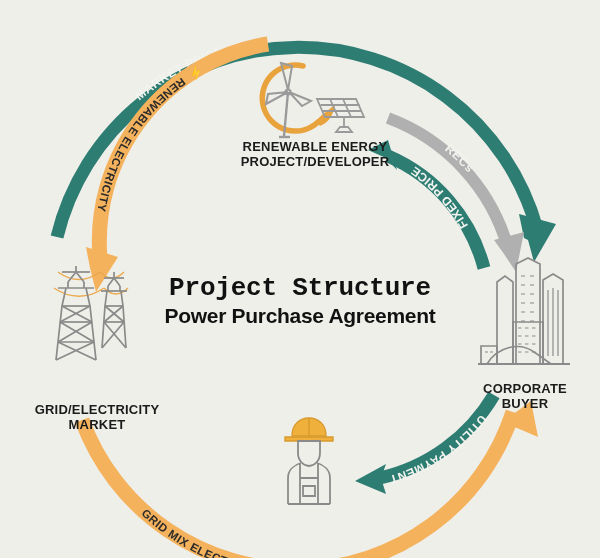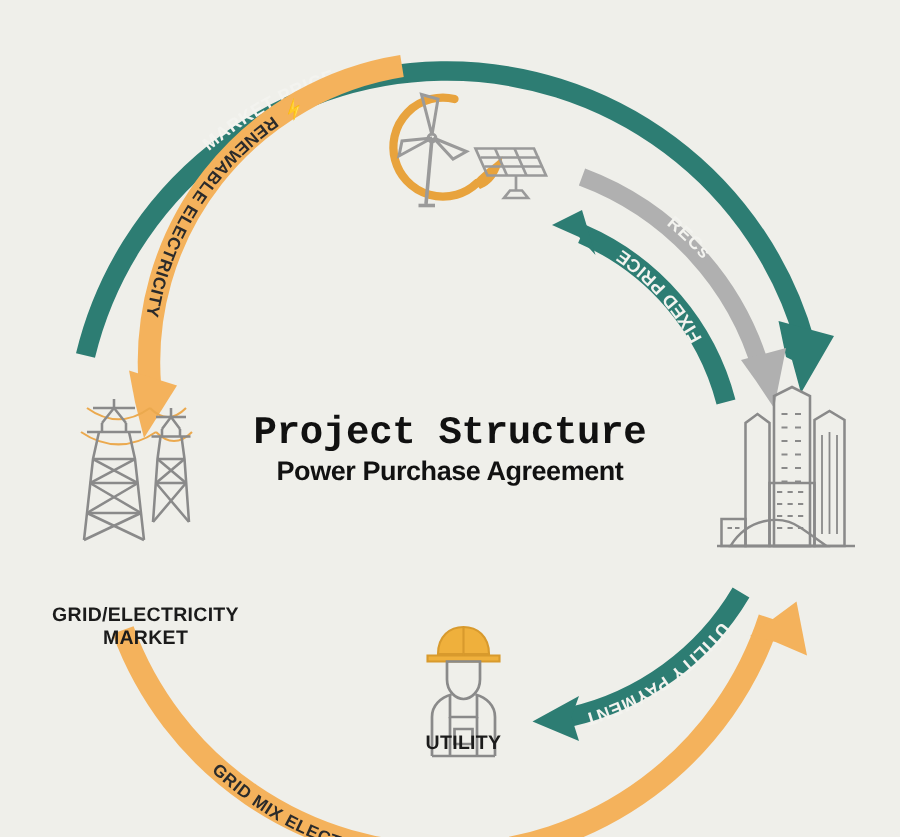--- a/index.html
+++ b/index.html
@@ -56,21 +56,21 @@
   #center-title {
     font-family: Liberation Mono, monospace;
     font-weight: bold;
     font-size: 26px;
     line-height: 1.08;
     letter-spacing: -0.2px;
   }
   #center-subtitle {
     font-family: "Liberation Sans", sans-serif;
     font-weight: bold;
-    font-size: 18px;
+    font-size: 21px;
     line-height: 1.15;
     letter-spacing: -0.3px;
     margin-top: 2px;
   }
 </style>
 </head>
 <body>
 
 <div id="diagram-root">
 
@@ -244,20 +244,23 @@
         <path d="M 303 486 L 315 486 L 315 496 L 303 496 Z"></path>
       </g>
     </g>
   </svg>
 
   <div id="center-block">
     <div id="center-title">Project Structure</div>
     <div id="center-subtitle">Power Purchase Agreement</div>
   </div>
 
-
-
-  <div class="node-label" style="left:259px; top:487px; width:100px;">UTILITY</div>
+  <div class="node-label" style="left:230px; top:139px; width:170px;">RENEWABLE ENERGY
+PROJECT/DEVELOPER</div>
+
+  <div class="node-label" style="left:465px; top:381px; width:120px;">CORPORATE
+BUYER</div>
+
 
   <div class="node-label" style="left:12px; top:402px; width:170px;">GRID/ELECTRICITY
 MARKET</div>
 
 </div>
 
 </body></html>

